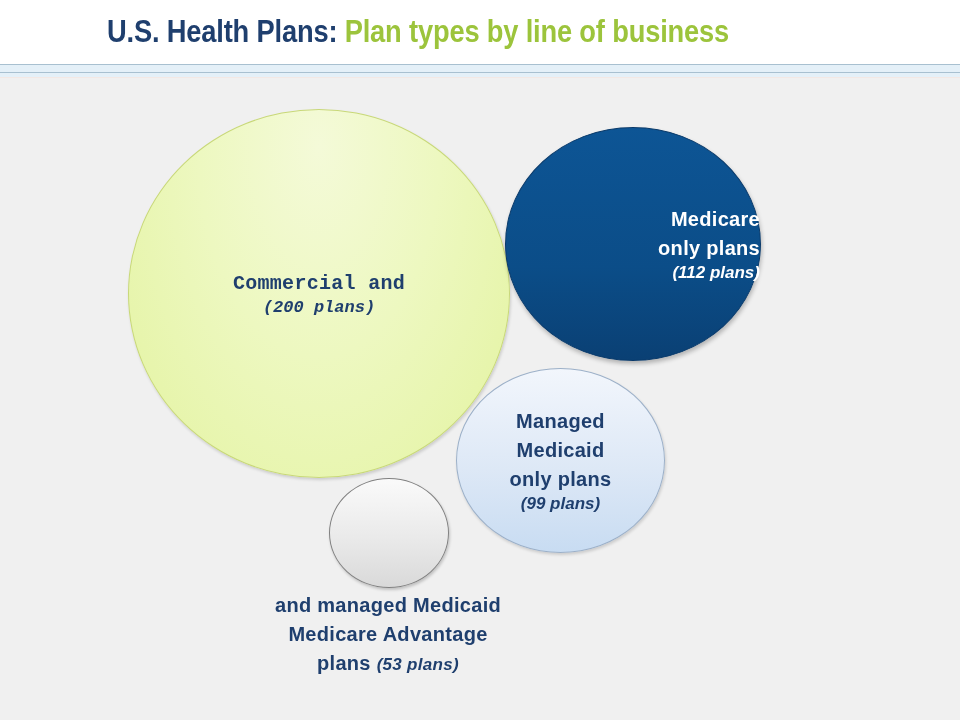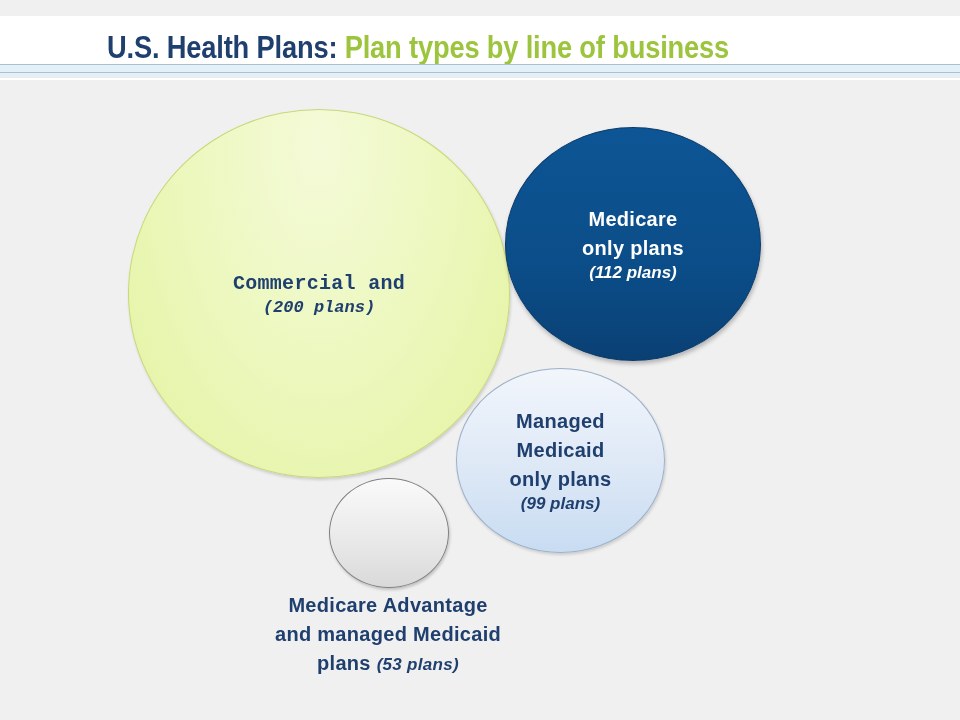--- a/index.html
+++ b/index.html
@@ -4,21 +4,20 @@
   <style>
     html, body { margin: 0; padding: 0; }
     body {
       width: 960px; height: 720px; position: relative; overflow: hidden;
       background: #f0f0f0;
       font-family: "Liberation Sans", sans-serif;
     }
     .header {
       position: absolute; left: 0; top: 0; width: 960px; height: 64px;
       background: #ffffff;
-      margin-top: 16px;
     }
     .title {
       position: absolute; left: 107px; top: 14px;
       font-size: 31px; font-weight: bold; white-space: nowrap;
       transform: scaleX(0.88); transform-origin: left top;
       letter-spacing: -0.2px;
     }
     .title .t1 { color: #1f3f6e; }
     .title .t2 { color: #9cc43c; }
     .band {
@@ -39,20 +38,21 @@
       background: radial-gradient(ellipse at 50% 10%, #f4fad8 0%, #edf8c0 45%, #e3f3a0 100%);
       border: 1px solid #c8d878;
       box-shadow: 1px 2px 3px rgba(0,0,0,0.15);
       font-family: Liberation Mono, monospace;
     }
     .b-ma {
       left: 505px; top: 127px; width: 256px; height: 234px;
       background: linear-gradient(180deg, #0d5595 0%, #0b4d88 60%, #0a4074 100%);
       border: 1px solid #0a3a6a;
       box-shadow: 1px 3px 4px rgba(0,0,0,0.25);
+      align-items: flex-end;
     }
     .b-medicaid {
       left: 456px; top: 368px; width: 209px; height: 185px;
       background: linear-gradient(180deg, #f2f6fc 0%, #dde8f6 55%, #c8dcf2 100%);
       border: 1px solid #9cb0c8;
       box-shadow: 1px 2px 3px rgba(0,0,0,0.15);
     }
     .b-dual {
       left: 329px; top: 478px; width: 120px; height: 110px;
       background: linear-gradient(180deg, #fafafa 0%, #e8e8e8 60%, #d9d9d9 100%);
@@ -100,16 +100,16 @@
 <div class="bubble b-medicaid">
   <div class="lbl">Managed</div>
   <div class="lbl">Medicaid</div>
   <div class="lbl">only plans</div>
   <div class="cnt">(99 plans)</div>
 </div>
 
 <div class="bubble b-dual"></div>
 
 <div class="dual-label">
+  <div>and managed Medicaid</div>
   <div>Medicare Advantage</div>
-  <div>and managed Medicaid</div>
   <div><span>plans</span> <span class="cnt">(53 plans)</span></div>
 </div>
 
 </body></html>

